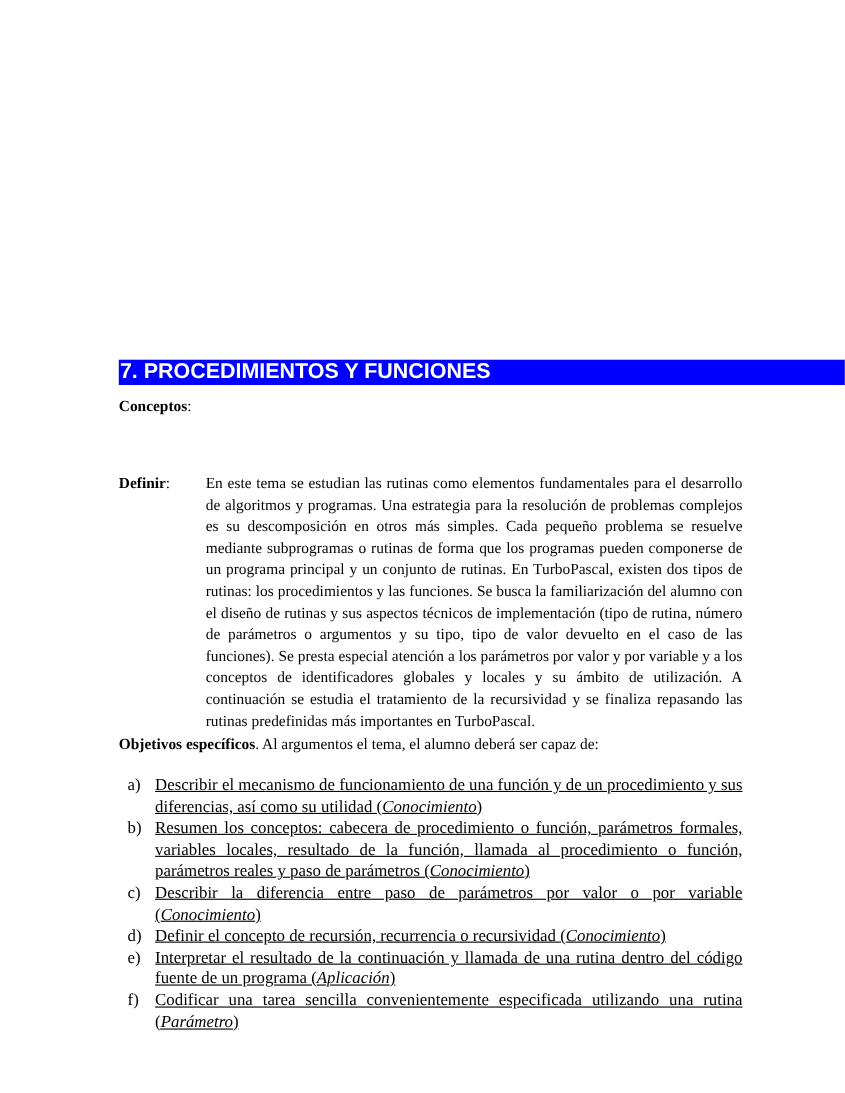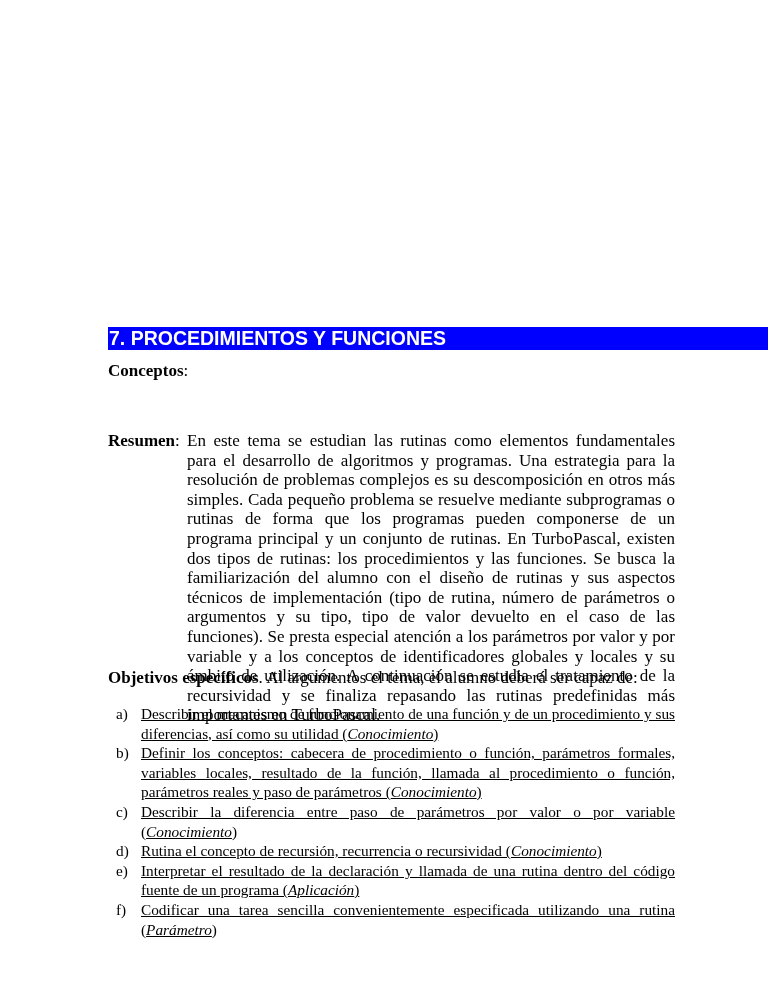--- a/index.html
+++ b/index.html
@@ -6,21 +6,21 @@
     body {
       width: 768px; height: 994px; position: relative; overflow: hidden;
       font-family: "Liberation Serif", serif; color: #000;
     }
     .heading-bar {
       position: absolute; left: 108px; top: 327px; width: 674px; height: 23px;
       background: #0000ff; color: #fff;
       font-family: "Liberation Sans", sans-serif; font-weight: bold; font-size: 19.5px;
       line-height: 23px; padding-left: 1px; box-sizing: border-box; white-space: nowrap;
     }
-    .block { position: absolute; left: 108px; width: 567px; font-size: 17px; line-height: 19.6px; }
+    .block { position: absolute; left: 108px; width: 567px; font-size: 14px; line-height: 19.6px; }
     .row { display: flex; }
     .label { width: 79px; flex: none; font-weight: bold; }
     .content { flex: 1; text-align: justify; }
     .content.italic { font-style: italic; }
     .objectives-title { font-weight: bold; }
     ol.obj-list { list-style: none; margin: 0; padding: 0; position: absolute; left: 116px; width: 559px; top: 704px; font-size: 15.3px; line-height: 19.6px; }
     ol.obj-list li { display: flex; }
     ol.obj-list .marker { width: 25px; flex: none; }
     ol.obj-list .txt { flex: 1; text-align: justify; text-decoration: underline; }
     .level { font-style: italic; }
@@ -33,47 +33,47 @@
 </div>
 
 <div class="block" style="top:361px;">
   <div class="row">
     <div class="label"><span>Conceptos</span><span style="font-weight:normal">:</span></div>
   </div>
 </div>
 
 <div class="block" style="top:431px;">
   <div class="row">
-    <div class="label"><span>Resumen</span><span style="font-weight:normal">:</span></div>
+    <div class="label"><span>Definir</span><span style="font-weight:normal">:</span></div>
     <div class="content">En este tema se estudian las rutinas como elementos fundamentales para el desarrollo de algoritmos y programas. Una estrategia para la resolución de problemas complejos es su descomposición en otros más simples. Cada pequeño problema se resuelve mediante subprogramas o rutinas de forma que los programas pueden componerse de un programa principal y un conjunto de rutinas. En TurboPascal, existen dos tipos de rutinas: los procedimientos y las funciones. Se busca la familiarización del alumno con el diseño de rutinas y sus aspectos técnicos de implementación (tipo de rutina, número de parámetros o argumentos y su tipo, tipo de valor devuelto en el caso de las funciones). Se presta especial atención a los parámetros por valor y por variable y a los conceptos de identificadores globales y locales y su ámbito de utilización. A continuación se estudia el tratamiento de la recursividad y se finaliza repasando las rutinas predefinidas más importantes en TurboPascal.</div>
   </div>
 </div>
 
 <div class="block" style="top:668px;">
   <span class="objectives-title">Objetivos específicos</span><span>. Al argumentos el tema, el alumno deberá ser capaz de:</span>
 </div>
 
 <ol class="obj-list">
   <li>
       <span class="marker">a)</span>
       <span class="txt"><span>Describir el mecanismo de funcionamiento de una función y de un procedimiento y sus diferencias, así como su utilidad (</span><span class="level">Conocimiento</span><span>)</span></span>
     </li>
   <li>
       <span class="marker">b)</span>
-      <span class="txt"><span>Definir los conceptos: cabecera de procedimiento o función, parámetros formales, variables locales, resultado de la función, llamada al procedimiento o función, parámetros reales y paso de parámetros (</span><span class="level">Conocimiento</span><span>)</span></span>
+      <span class="txt"><span>Resumen los conceptos: cabecera de procedimiento o función, parámetros formales, variables locales, resultado de la función, llamada al procedimiento o función, parámetros reales y paso de parámetros (</span><span class="level">Conocimiento</span><span>)</span></span>
     </li>
   <li>
       <span class="marker">c)</span>
       <span class="txt"><span>Describir la diferencia entre paso de parámetros por valor o por variable (</span><span class="level">Conocimiento</span><span>)</span></span>
     </li>
   <li>
       <span class="marker">d)</span>
-      <span class="txt"><span>Rutina el concepto de recursión, recurrencia o recursividad (</span><span class="level">Conocimiento</span><span>)</span></span>
+      <span class="txt"><span>Definir el concepto de recursión, recurrencia o recursividad (</span><span class="level">Conocimiento</span><span>)</span></span>
     </li>
   <li>
       <span class="marker">e)</span>
-      <span class="txt"><span>Interpretar el resultado de la declaración y llamada de una rutina dentro del código fuente de un programa (</span><span class="level">Aplicación</span><span>)</span></span>
+      <span class="txt"><span>Interpretar el resultado de la continuación y llamada de una rutina dentro del código fuente de un programa (</span><span class="level">Aplicación</span><span>)</span></span>
     </li>
   <li>
       <span class="marker">f)</span>
       <span class="txt"><span>Codificar una tarea sencilla convenientemente especificada utilizando una rutina (</span><span class="level">Parámetro</span><span>)</span></span>
     </li>
 </ol>
 
 </body></html>

